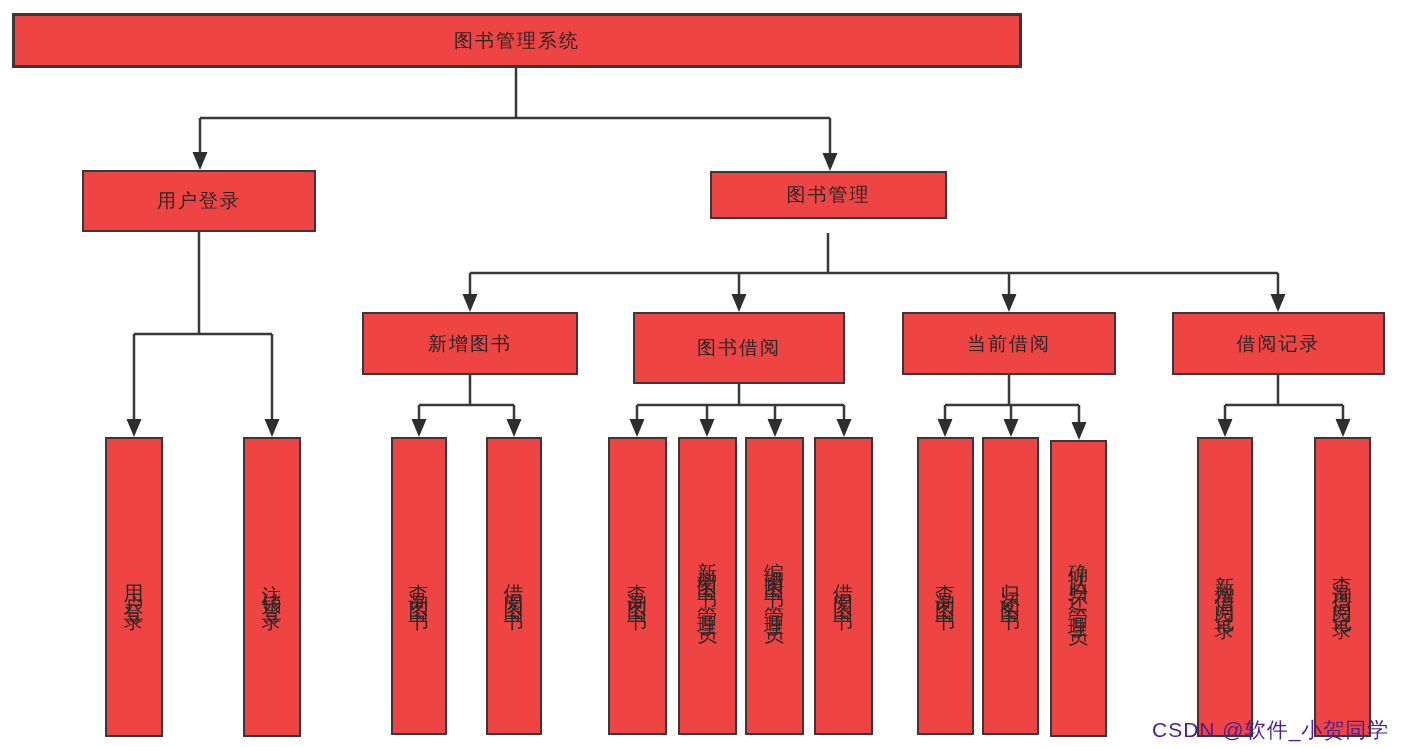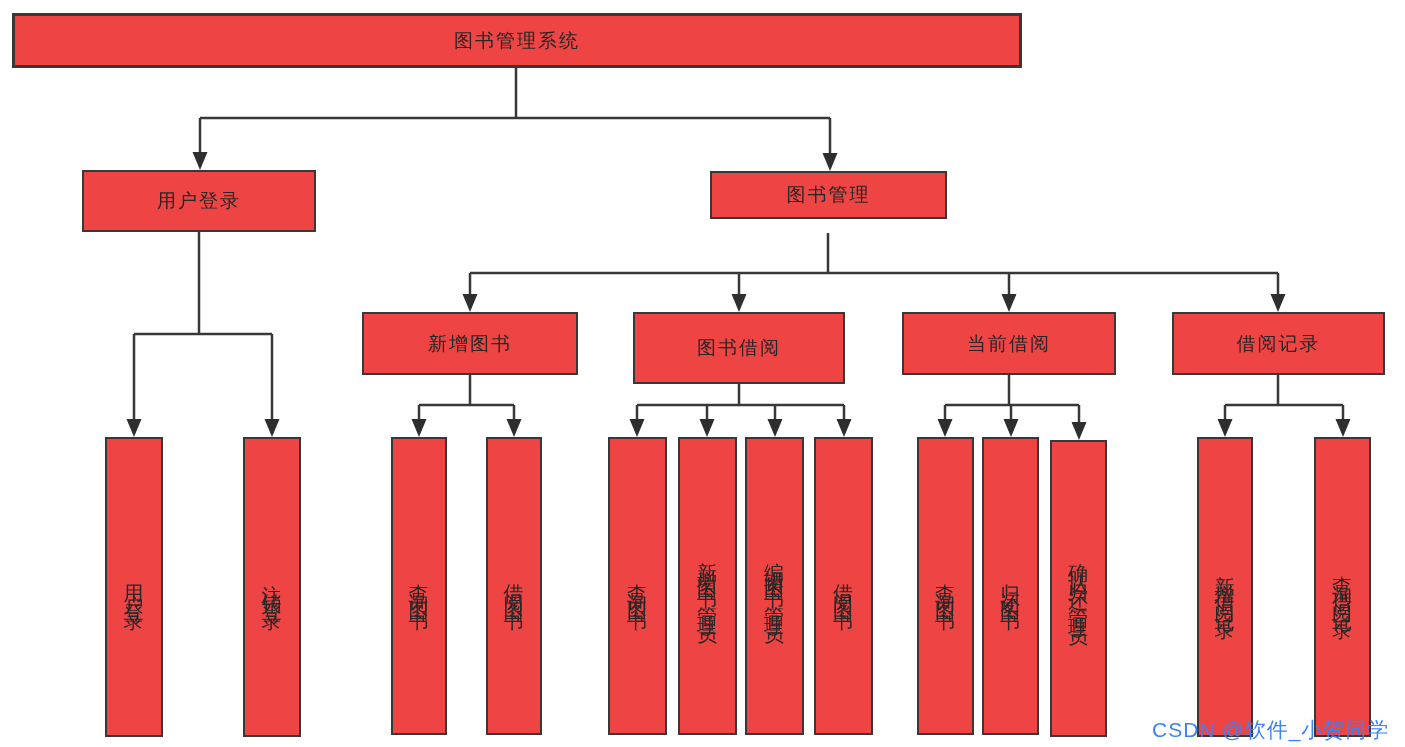--- a/index.html
+++ b/index.html
@@ -44,21 +44,21 @@
     font-size: 20px;
     letter-spacing: 0.45em;
     line-height: 1;
     white-space: nowrap;
   }
   .watermark {
     position: absolute;
     left: 1152px;
     top: 716px;
     font-size: 21px;
-    color: #3b82f6;
+    color: #4c1d95;
     letter-spacing: 1px;
     white-space: nowrap;
     z-index: 5;
   }
 </style>
 </head>
 <body>
 
 <div class="canvas">
 

